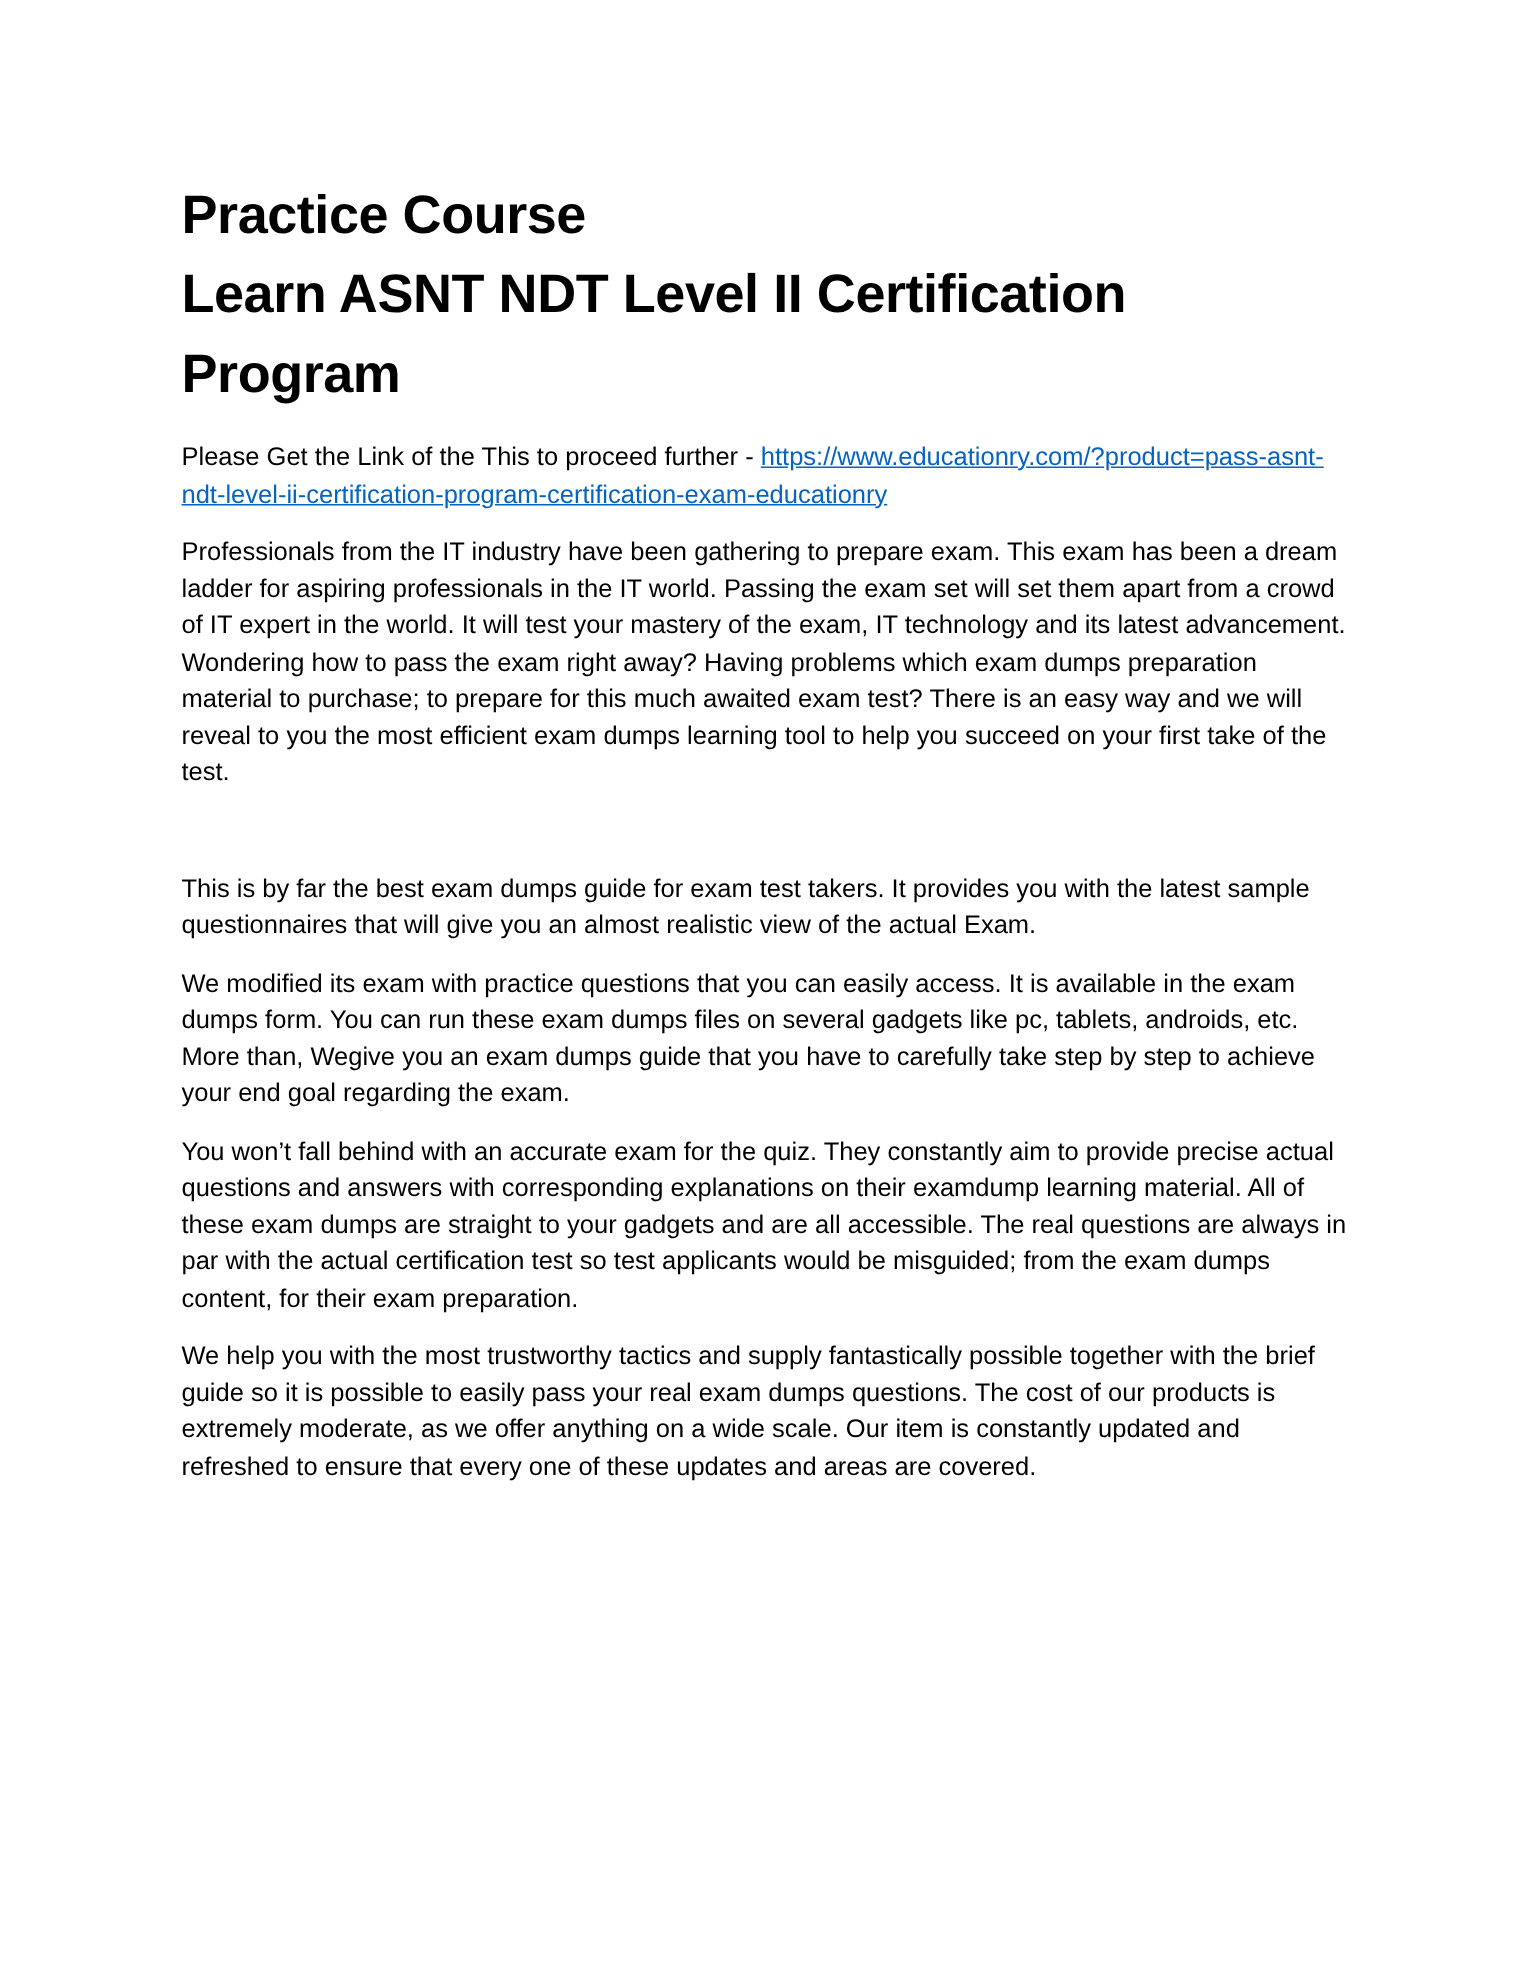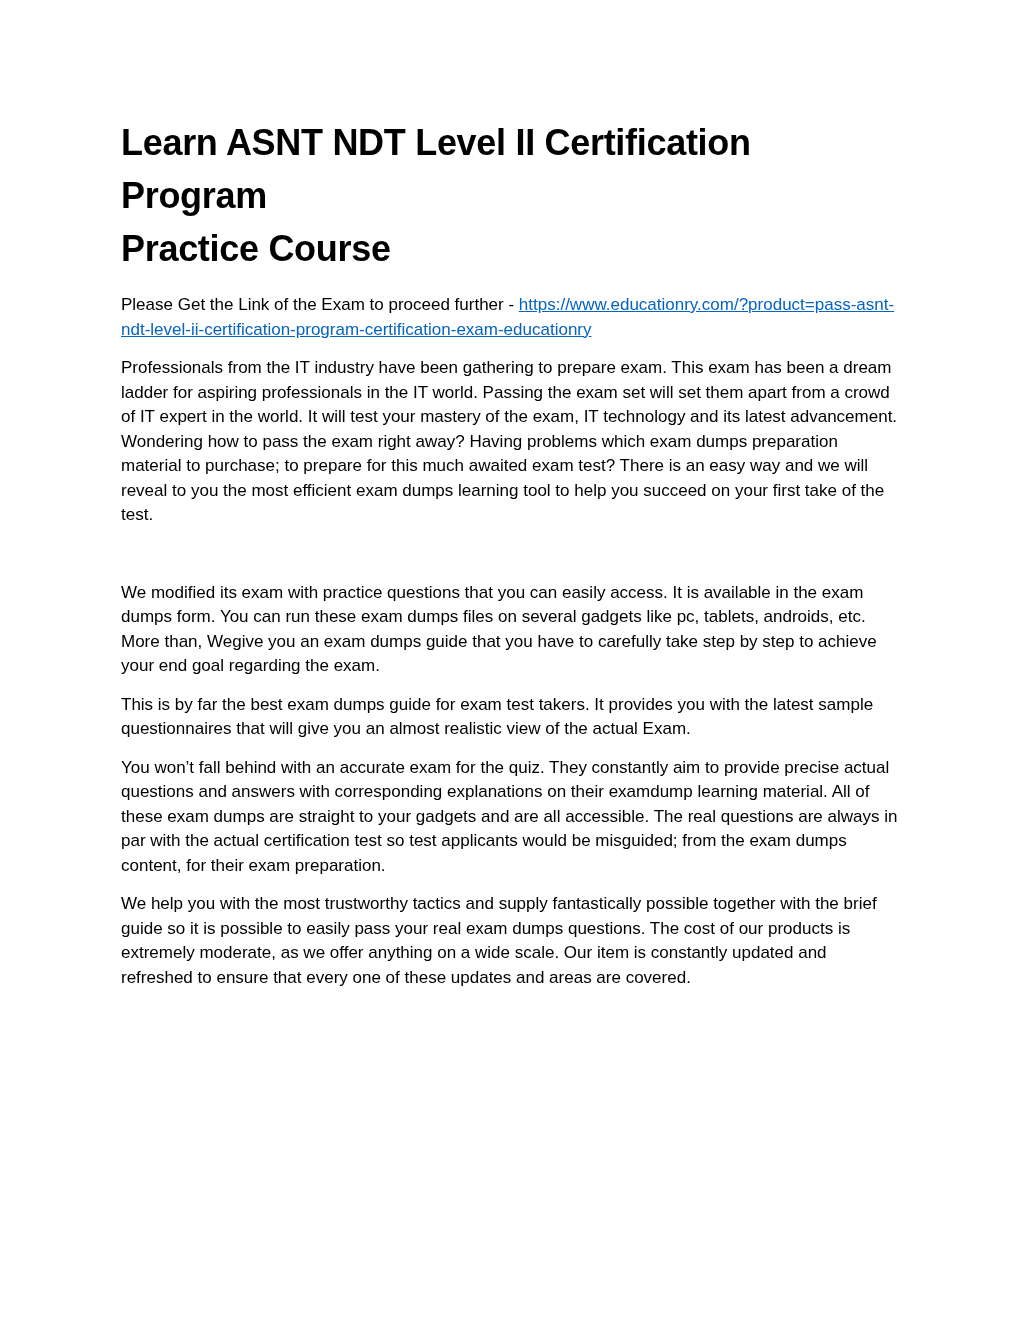--- a/index.html
+++ b/index.html
@@ -47,33 +47,33 @@
     height: 25px;
     margin: 0 0 14px 0;
   }
 </style>
 </head>
 <body>
 
 <div class="page">
 
   <h1 class="doc-title">
+    <span class="title-line">Practice Course</span>
     <span class="title-line">Learn ASNT NDT Level II Certification Program</span>
-    <span class="title-line">Practice Course</span>
   </h1>
 
-  <p class="para"><span>Please Get the Link of the Exam to proceed further - </span><a href="#" style="color: rgb(5, 99, 193);">https://www.educationry.com/?product=pass-asnt-ndt-level-ii-certification-program-certification-exam-educationry</a></p>
+  <p class="para"><span>Please Get the Link of the This to proceed further - </span><a href="#" style="color: rgb(5, 99, 193);">https://www.educationry.com/?product=pass-asnt-ndt-level-ii-certification-program-certification-exam-educationry</a></p>
 
   <p class="para">Professionals from the IT industry have been gathering to prepare exam. This exam has been a dream ladder for aspiring professionals in the IT world. Passing the exam set will set them apart from a crowd of IT expert in the world. It will test your mastery of the exam, IT technology and its latest advancement. Wondering how to pass the exam right away? Having problems which exam dumps preparation material to purchase; to prepare for this much awaited exam test? There is an easy way and we will reveal to you the most efficient exam dumps learning tool to help you succeed on your first take of the test.</p>
 
   <div class="blank-line"></div>
 
+  <p class="para">This is by far the best exam dumps guide for exam test takers. It provides you with the latest sample questionnaires that will give you an almost realistic view of the actual Exam.</p>
+
   <p class="para">We modified its exam with practice questions that you can easily access. It is available in the exam dumps form. You can run these exam dumps files on several gadgets like pc, tablets, androids, etc. More than, Wegive you an exam dumps guide that you have to carefully take step by step to achieve your end goal regarding the exam.</p>
-
-  <p class="para">This is by far the best exam dumps guide for exam test takers. It provides you with the latest sample questionnaires that will give you an almost realistic view of the actual Exam.</p>
 
   <p class="para">You won’t fall behind with an accurate exam for the quiz. They constantly aim to provide precise actual questions and answers with corresponding explanations on their examdump learning material. All of these exam dumps are straight to your gadgets and are all accessible. The real questions are always in par with the actual certification test so test applicants would be misguided; from the exam dumps content, for their exam preparation.</p>
 
   <p class="para">We help you with the most trustworthy tactics and supply fantastically possible together with the brief guide so it is possible to easily pass your real exam dumps questions. The cost of our products is extremely moderate, as we offer anything on a wide scale. Our item is constantly updated and refreshed to ensure that every one of these updates and areas are covered.</p>
 
   <div class="blank-line"></div>
 
 
 </div>
 

